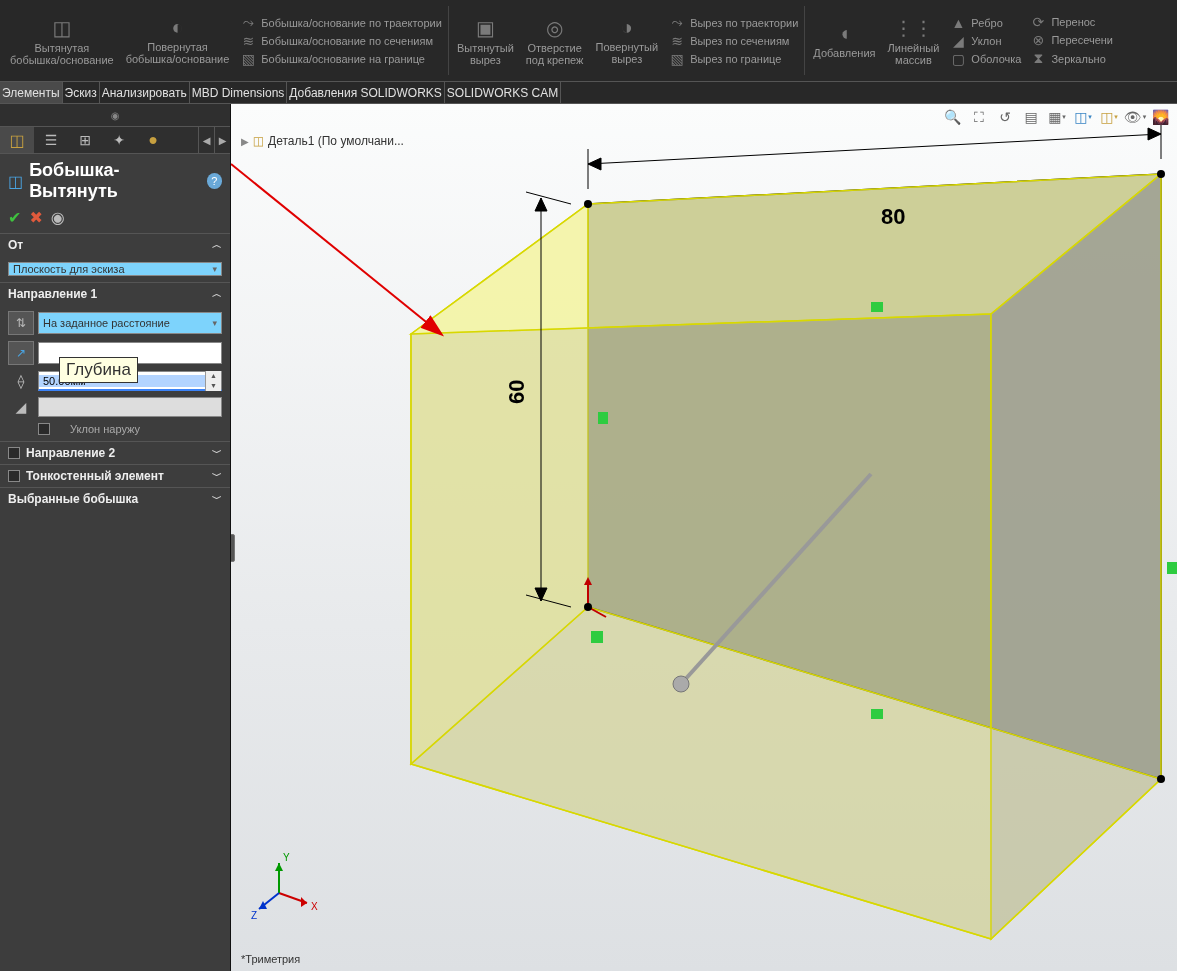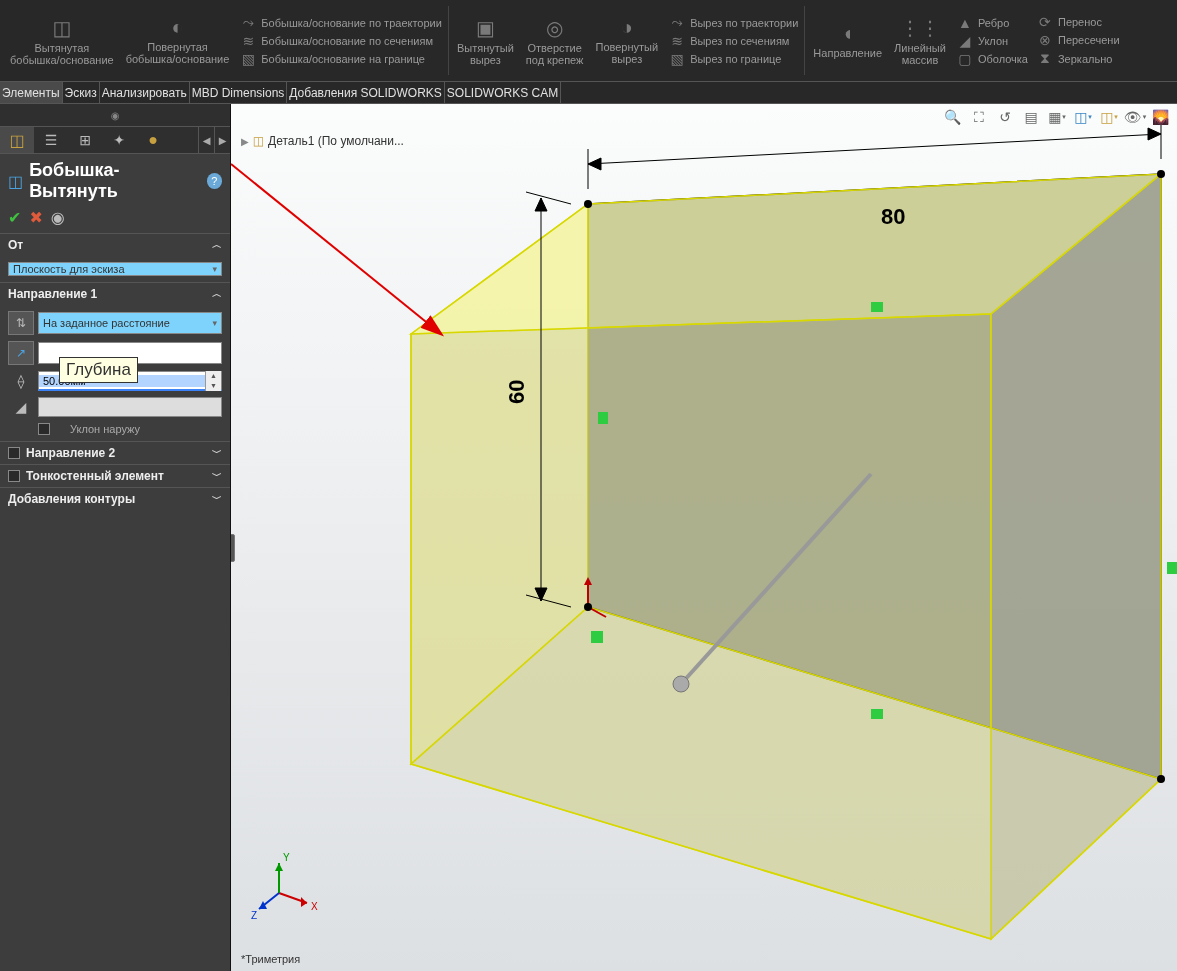--- a/index.html
+++ b/index.html
@@ -142,21 +142,21 @@
         <span>Вырез по сечениям</span>
       </div>
     <div class="rib-row">
         <span class="ic">▧</span>
         <span>Вырез по границе</span>
       </div>
   </div>
   <div class="rib-sep"></div>
   <div class="rib-btn">
     <span class="ic">◖</span>
-    <span>Направление</span>
+    <span>Добавления</span>
   </div>
   <div class="rib-btn">
     <span class="ic">⋮⋮</span>
     <span style="white-space:pre-line">Линейный
 массив</span>
   </div>
   <div class="rib-col">
     <div class="rib-row">
         <span class="ic">▲</span>
         <span>Ребро</span>
@@ -287,21 +287,21 @@
     <div class="group">
       <div class="group-hdr">
         <span class="chk"></span>
         <span>Тонкостенный элемент</span>
           <span class="chev">﹀</span>
       </div>
     </div>
 
     <div class="group">
       <div class="group-hdr">
-        <span>Добавления контуры</span>
+        <span>Выбранные бобышка</span>
           <span class="chev">﹀</span>
       </div>
     </div>
   </div>
 
   <div class="viewport">
 
     <div class="flyout-handle"></div>
 
     <div class="vp-toolbar">

